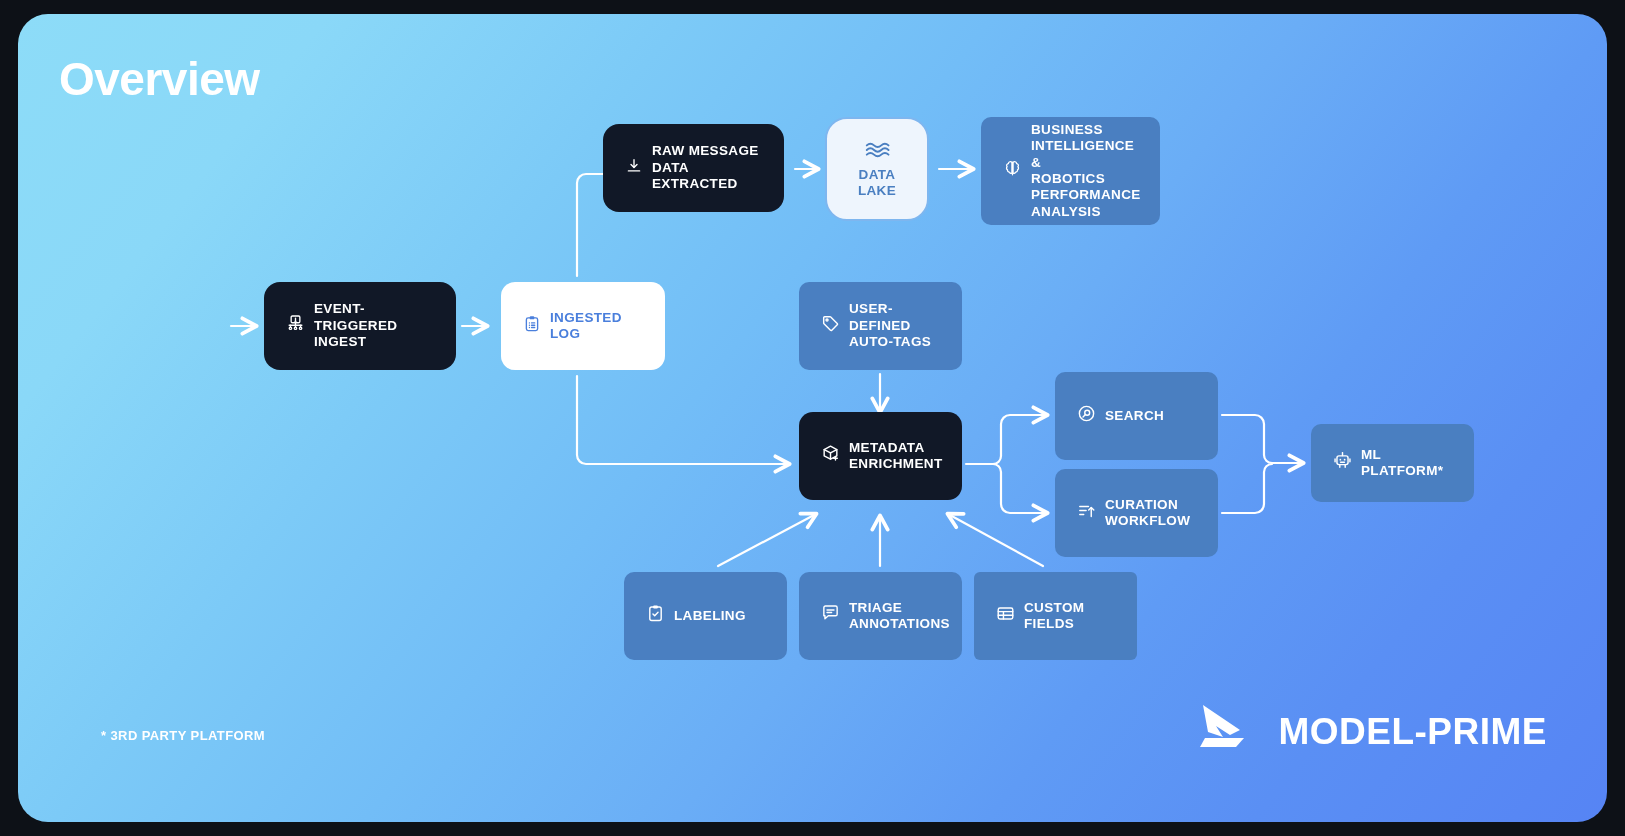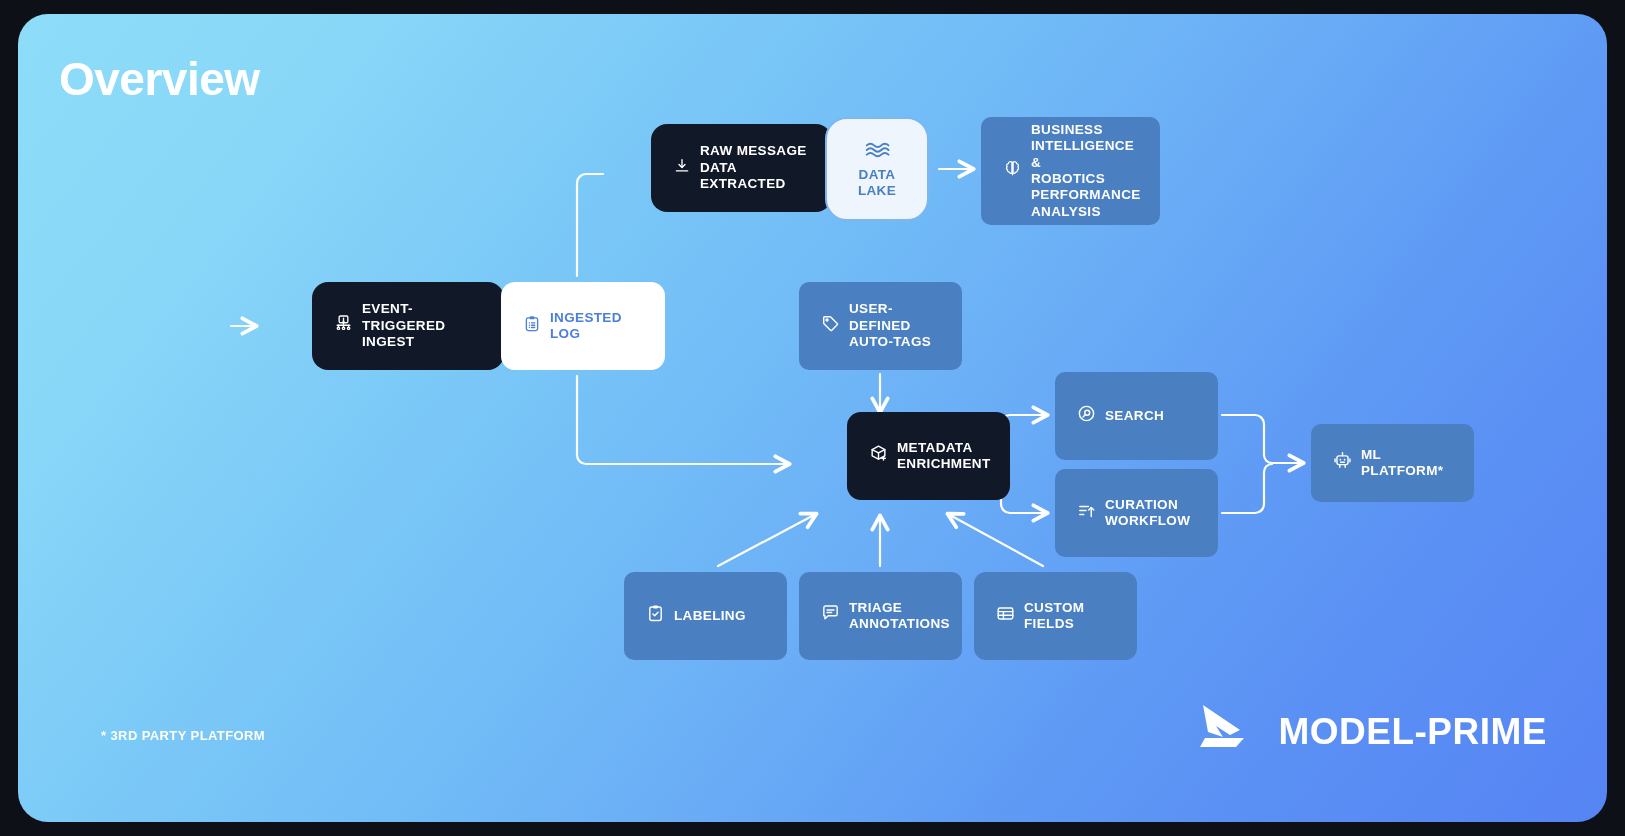--- a/index.html
+++ b/index.html
@@ -50,21 +50,21 @@
     padding: 0 14px;
     color: #fff;
     font-size: 13.5px;
     font-weight: 700;
     line-height: 1.22;
     letter-spacing: .35px;
     text-transform: uppercase;
   }
   .node .lbl { white-space: pre-line; }
   .node .ico { flex: 0 0 auto; display: block; }
-  .node.dark  { background: #111827; margin-left: 48px; }
+  .node.dark  { background: #111827; }
   .node.blue  { background: #4a7fc1; }
   .node.white { background: #ffffff; color: #4a7fdc; }
   .node.lake  {
     background: #eef5fd; color: #4a7fc1;
     border: 2px solid #7eb6ef;
     border-radius: 22px;
     flex-direction: column;
     gap: 4px; text-align: center;
     line-height: 1.12;
   }
@@ -77,21 +77,21 @@
   #n-raw-message        { left: 585px; top: 110px; width: 181px; height: 88px; border-radius: 16px;}
   #n-data-lake          { left: 807px; top: 103px; width: 104px; height: 104px; }
   #n-bi-robotics        { left: 963px; top: 103px; width: 179px; height: 108px; border-radius: 10px;}
   #n-auto-tags          { left: 781px; top: 268px; width: 163px; height: 88px; border-radius: 10px;}
   #n-metadata           { left: 781px; top: 398px; width: 163px; height: 88px; }
   #n-search             { left: 1037px; top: 358px; width: 163px; height: 88px; border-radius: 10px;}
   #n-curation           { left: 1037px; top: 455px; width: 163px; height: 88px; border-radius: 10px;}
   #n-ml-platform        { left: 1293px; top: 410px; width: 163px; height: 78px; border-radius: 10px;}
   #n-labeling           { left: 606px; top: 558px; width: 163px; height: 88px; border-radius: 10px;}
   #n-triage             { left: 781px; top: 558px; width: 163px; height: 88px; border-radius: 10px;}
-  #n-custom-fields      { left: 956px; top: 558px; width: 163px; height: 88px; border-radius: 12px;}
+  #n-custom-fields      { left: 956px; top: 558px; width: 163px; height: 88px; border-radius: 6px;}
 
   
   #wires { position: absolute; left: 0; top: 0; width: 1589px; height: 808px; }
 
   
   #brand {
     position: absolute; right: 60px; bottom: 62px;
     display: flex; align-items: center; gap: 14px;
   }
   #brand .wordmark {

